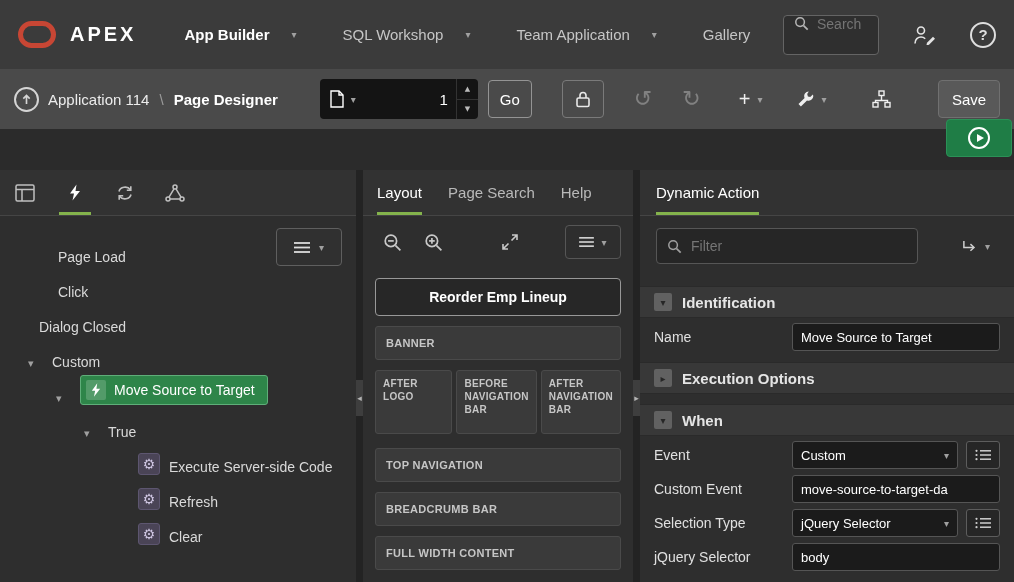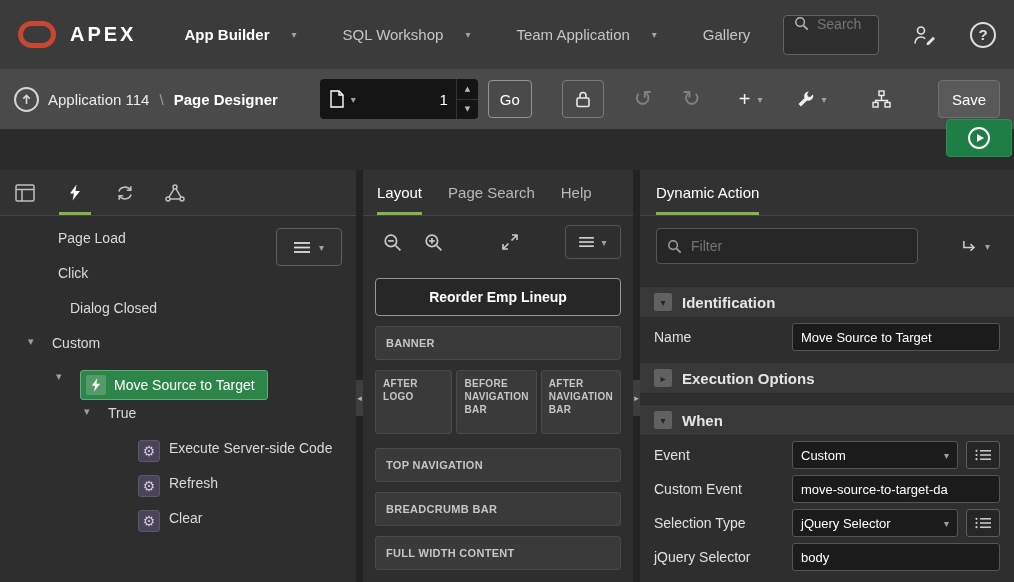--- a/index.html
+++ b/index.html
@@ -53,21 +53,21 @@
   .splitter{flex:0 0 7px;background:#232323;position:relative}
   .splithandle{position:absolute;top:210px;left:0;width:7px;height:36px;background:#3e3e3e;display:grid;place-items:center;color:#b5b5b5;font-size:9px}
 
   
   .left{flex:0 0 356px}
   .icontab{width:50px;height:100%;display:grid;place-items:center;color:#c0c0c0;position:relative}
   .icontab.active{color:#fff}
   .icontab.active::after{content:"";position:absolute;left:9px;right:9px;bottom:0;height:3px;background:#84b34c}
   .treewrap{position:relative;flex:1;padding-top:14px;overflow:hidden}
   .treemenu{position:absolute;top:12px;right:14px;width:66px;height:38px;background:#303030;border:1px solid #5f5f5f;border-radius:4px;display:flex;align-items:center;justify-content:center;gap:9px;color:#dcdcdc}
-  .trow{height:35px;display:flex;align-items:flex-start;font-size:14px;color:#d9d9d9;white-space:nowrap}
+  .trow{height:35px;display:flex;align-items:flex-end;font-size:14px;color:#d9d9d9;white-space:nowrap}
   .tchev{width:24px;color:#a0a0a0;font-size:11px;flex:0 0 auto}
   .pill{display:inline-flex;align-items:center;gap:8px;background:#2e8549;border:1px solid #5fae79;border-radius:3px;padding:4px 12px 4px 5px;color:#fff}
   .boltchip{width:20px;height:20px;background:rgba(255,255,255,.18);border-radius:2px;display:grid;place-items:center;color:#fff}
   .gearchip{width:22px;height:22px;background:#4a4456;border:1px solid #5d5670;border-radius:3px;display:grid;place-items:center;color:#cfc6e2;font-size:14px;margin-right:9px;flex:0 0 auto}
 
   
   .center{flex:0 0 270px}
   .ctabs{padding-left:14px;gap:26px}
   .ctab{height:100%;display:flex;align-items:center;font-size:15px;color:#b9b9b9;position:relative}
   .ctab.active{color:#fff}
@@ -252,21 +252,21 @@
             </svg>
           <span class="caret">▾</span>
         </div>
 
         <div class="trow" style="padding-left:58px">
           <span>Page Load</span>
         </div>
         <div class="trow" style="padding-left:58px">
           <span>Click</span>
         </div>
-        <div class="trow" style="padding-left:70px">
+        <div class="trow" style="padding-left:39px">
           <span>Dialog Closed</span>
         </div>
         <div class="trow" style="padding-left:28px">
           <span class="tchev glyph">▾</span>
           <span>Custom</span>
         </div>
         <div class="trow" style="padding-left:56px">
           <span class="tchev glyph">▾</span>
           <span class="pill">
             <span class="boltchip">

